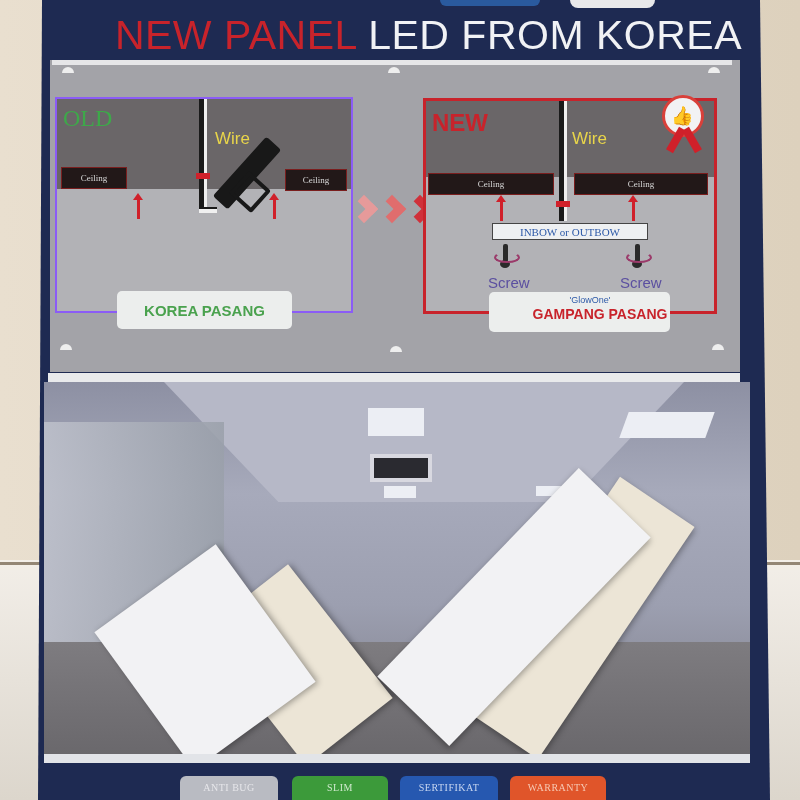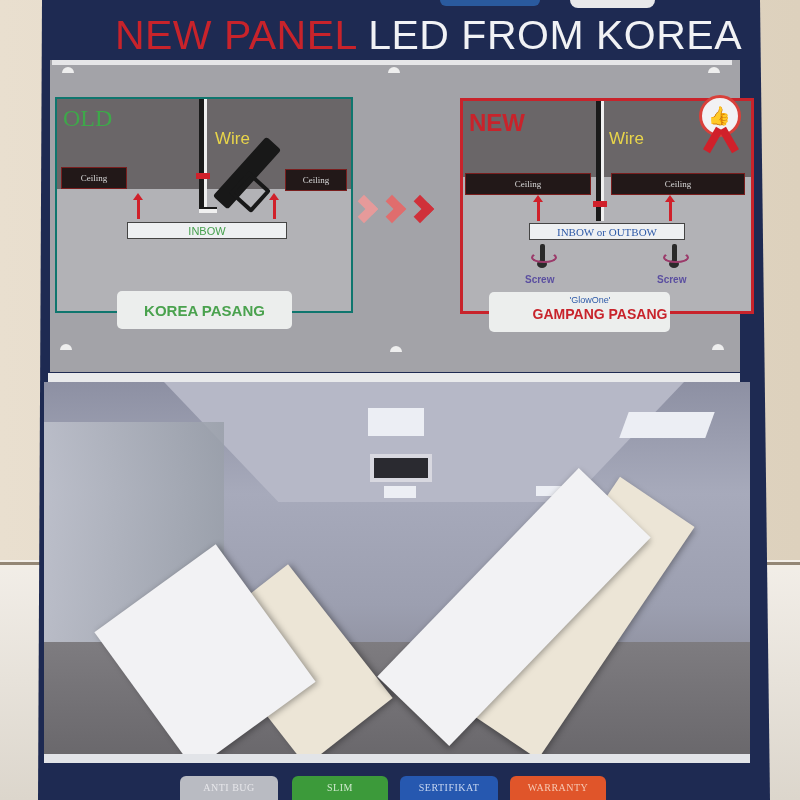--- a/index.html
+++ b/index.html
@@ -10,40 +10,40 @@
   .box{position:absolute;left:38px;top:0;width:732px;height:800px;background:#1e2a52;
        clip-path:polygon(4px 0,722px 0,732px 800px,0 800px);}
   .title{position:absolute;left:62px;top:12px;width:680px;height:48px;font-size:41px;letter-spacing:.5px;white-space:nowrap;text-align:right;}
   .title .red{color:#c8232b;}
   .title .white{color:#f1f2f5;}
   .logo-top{position:absolute;left:570px;top:0;width:85px;height:8px;background:#e8e8ea;border-radius:0 0 10px 10px;}
   .logo-top-text{position:absolute;left:440px;top:0;width:100px;height:6px;background:#2f6fbf;border-radius:0 0 6px 6px;opacity:.7;}
   .diagram{position:absolute;left:50px;top:60px;width:690px;height:312px;background:#a3a3a8;}
   .diagram-stripe{position:absolute;left:52px;top:60px;width:680px;height:5px;background:#e6e6e8;}
   .rivet{position:absolute;width:12px;height:6px;border-radius:6px 6px 0 0;background:#eeeeee;}
-  .panel-old{position:absolute;left:55px;top:97px;width:294px;height:212px;border:2px solid #0f766e;background:#b2b2b6;}
-  .panel-new{position:absolute;left:460px;top:98px;width:288px;height:210px;border:3px solid #c8232b;background:#b2b2b6;}
+  .panel-old{position:absolute;left:55px;top:97px;width:294px;height:212px;border:2px solid #8b5cf6;background:#b2b2b6;}
+  .panel-new{position:absolute;left:423px;top:98px;width:288px;height:210px;border:3px solid #c8232b;background:#b2b2b6;}
   .dark-area{position:absolute;left:0;top:0;width:100%;height:90px;background:#6a6668;}
   .label-old{position:absolute;left:6px;top:6px;font-size:24px;color:#3ea84a;font-family:"Liberation Serif",serif;}
   .label-new{position:absolute;left:6px;top:8px;font-size:24px;font-weight:bold;color:#c8232b;}
   .wire-label{position:absolute;font-size:17px;color:#e8d54a;}
   .ceiling{position:absolute;height:20px;background:#221818;border:1px solid #7a1e1e;color:#d8d8d8;font-size:9px;font-family:"Liberation Serif",serif;display:flex;align-items:center;justify-content:center;}
   .wire{position:absolute;width:5px;background:#1a1a1a;border-right:3px solid #f0f0f0;}
   .clip{position:absolute;width:14px;height:6px;background:#d0202a;}
   .arrow-up{position:absolute;width:3px;height:20px;background:#d0202a;}
   .arrow-up::before{content:"";position:absolute;left:-4px;top:-6px;border-left:5px solid transparent;border-right:5px solid transparent;border-bottom:7px solid #d0202a;}
   .inbow{position:absolute;height:15px;background:#eef0f2;border:1px solid #444;color:#46a04e;font-size:11px;display:flex;align-items:center;justify-content:center;}
   .inbow.blue{color:#2e5aa8;font-family:Liberation Serif, serif;}
   .saw{position:absolute;left:180px;top:34px;width:20px;height:80px;background:#181818;transform:rotate(42deg);border-radius:3px;}
   .saw-handle{position:absolute;left:178px;top:78px;width:22px;height:22px;border:4px solid #181818;background:transparent;transform:rotate(42deg);border-radius:3px;}
   .screw{position:absolute;width:10px;height:26px;}
   .screw .shaft{position:absolute;left:3px;top:0;width:5px;height:18px;background:#2a2a2a;border-radius:2px;}
   .screw .head{position:absolute;left:0;top:16px;width:10px;height:8px;background:#2a2a2a;border-radius:50%;}
   .screw .rot{position:absolute;left:-6px;top:8px;width:22px;height:7px;border:2px solid #9b3a6a;border-radius:50%;border-top-color:transparent;}
-  .screw-label{position:absolute;font-size:10px;color:#5b4fa0;font-weight:bold;}
+  .screw-label{position:absolute;font-size:15px;color:#5b4fa0;font-weight:normal;}
   .badge{position:absolute;left:236px;top:-6px;width:36px;height:36px;border-radius:50%;background:#f2f2f4;border:3px solid #d9403a;display:flex;align-items:center;justify-content:center;font-size:18px;color:#2f62b5;}
   .ribbon1,.ribbon2{position:absolute;top:26px;width:8px;height:26px;background:#d0202a;}
   .ribbon1{left:246px;transform:rotate(30deg);}
   .ribbon2{left:262px;transform:rotate(-30deg);}
   .caption-old{position:absolute;left:117px;top:291px;width:175px;height:38px;background:#eceeed;border-radius:5px;color:#4aa24e;font-size:15px;font-weight:bold;display:flex;align-items:center;justify-content:center;}
   .caption-new{position:absolute;left:489px;top:292px;width:181px;height:40px;background:#eceeed;border-radius:5px;text-align:center;}
   .caption-new .brand{display:block;font-size:9px;color:#2e5aa8;margin-top:3px;padding-left:21px;}
   .caption-new .main{display:block;font-size:14px;font-weight:bold;color:#c8232b;margin-top:1px;padding-left:41px;}
   .chevrons{position:absolute;left:350px;top:193px;width:95px;height:46px;display:flex;gap:0;}
   .chev{width:28px;height:40px;position:relative;}
@@ -99,21 +99,20 @@
   <div class="wire" style="left:142px;top:0;height:112px"></div>
   <div style="position:absolute;left:142px;top:108px;width:18px;height:4px;background:#f0f0f0;border-top:2px solid #1a1a1a"></div>
   <div class="clip" style="left:139px;top:74px"></div>
   <div class="wire-label" style="left:158px;top:30px">Wire</div>
   <div class="saw"></div>
   <div class="saw-handle"></div>
   <div class="ceiling" style="left:4px;top:68px;width:64px">Ceiling</div>
   <div class="ceiling" style="left:228px;top:70px;width:60px">Ceiling</div>
   <div class="arrow-up" style="left:80px;top:100px"></div>
   <div class="arrow-up" style="left:216px;top:100px"></div>
-  <div class="inbow" style="left:70px;top:123px;width:158px">INBOW</div>
 </div>
 
 <div class="chevrons">
   <div class="chev c1"></div>
   <div class="chev c2"></div>
   <div class="chev c3"></div>
 </div>
 
 <div class="panel-new">
   <div class="dark-area" style="height:76px"></div>

